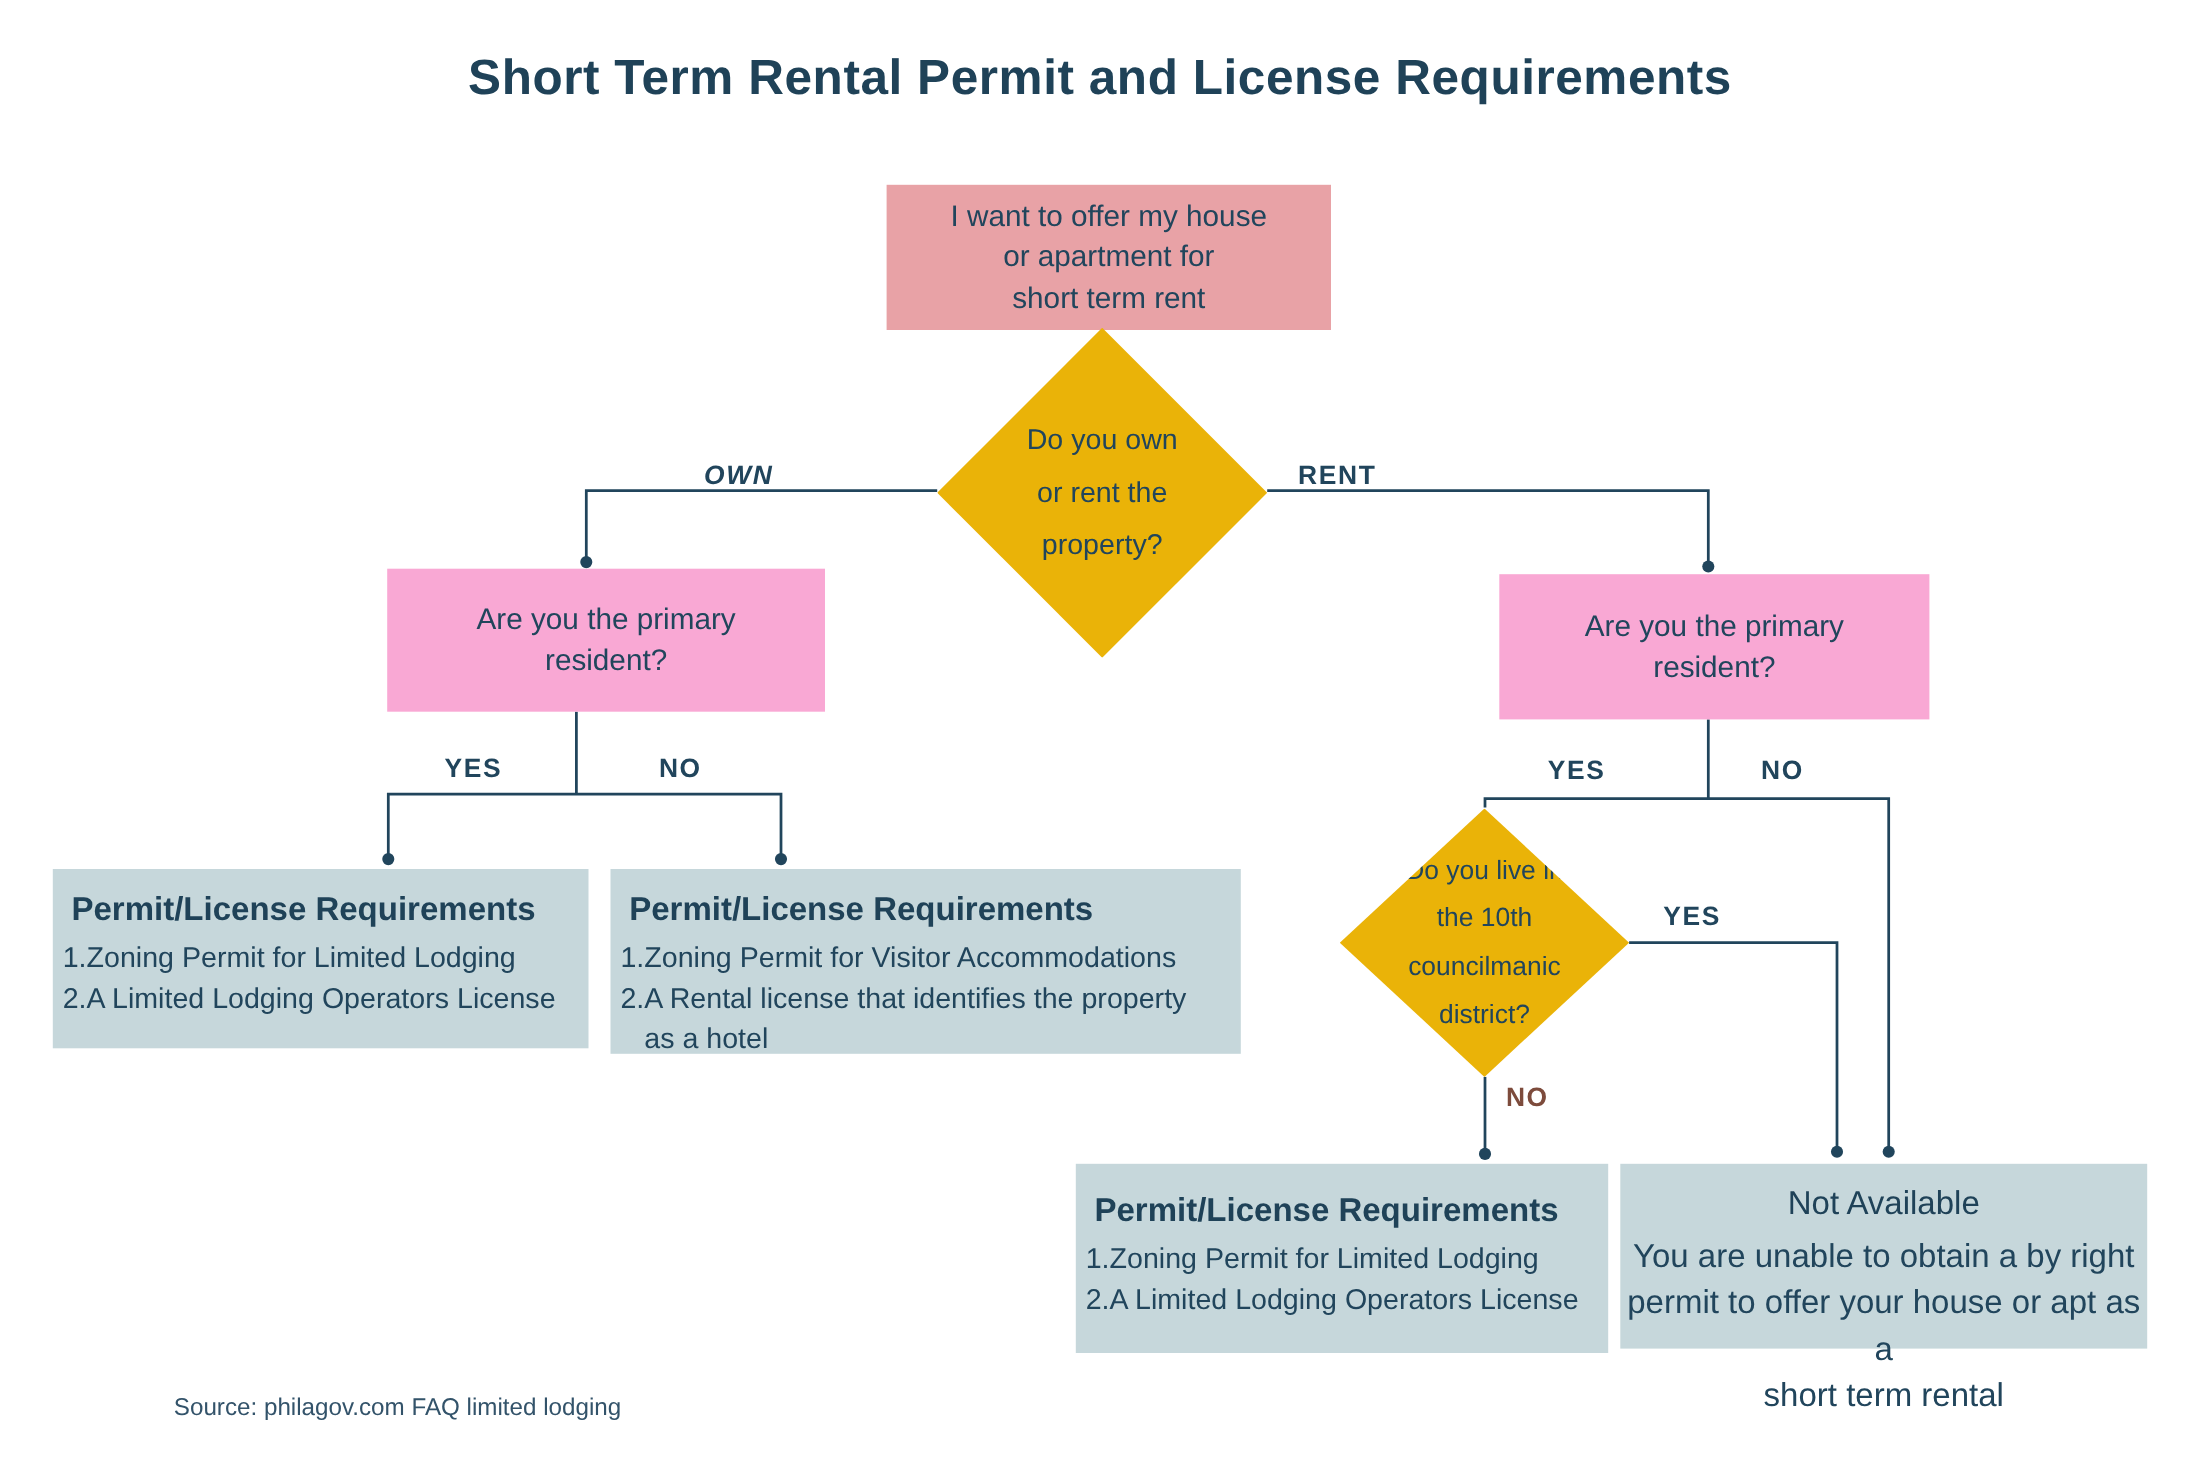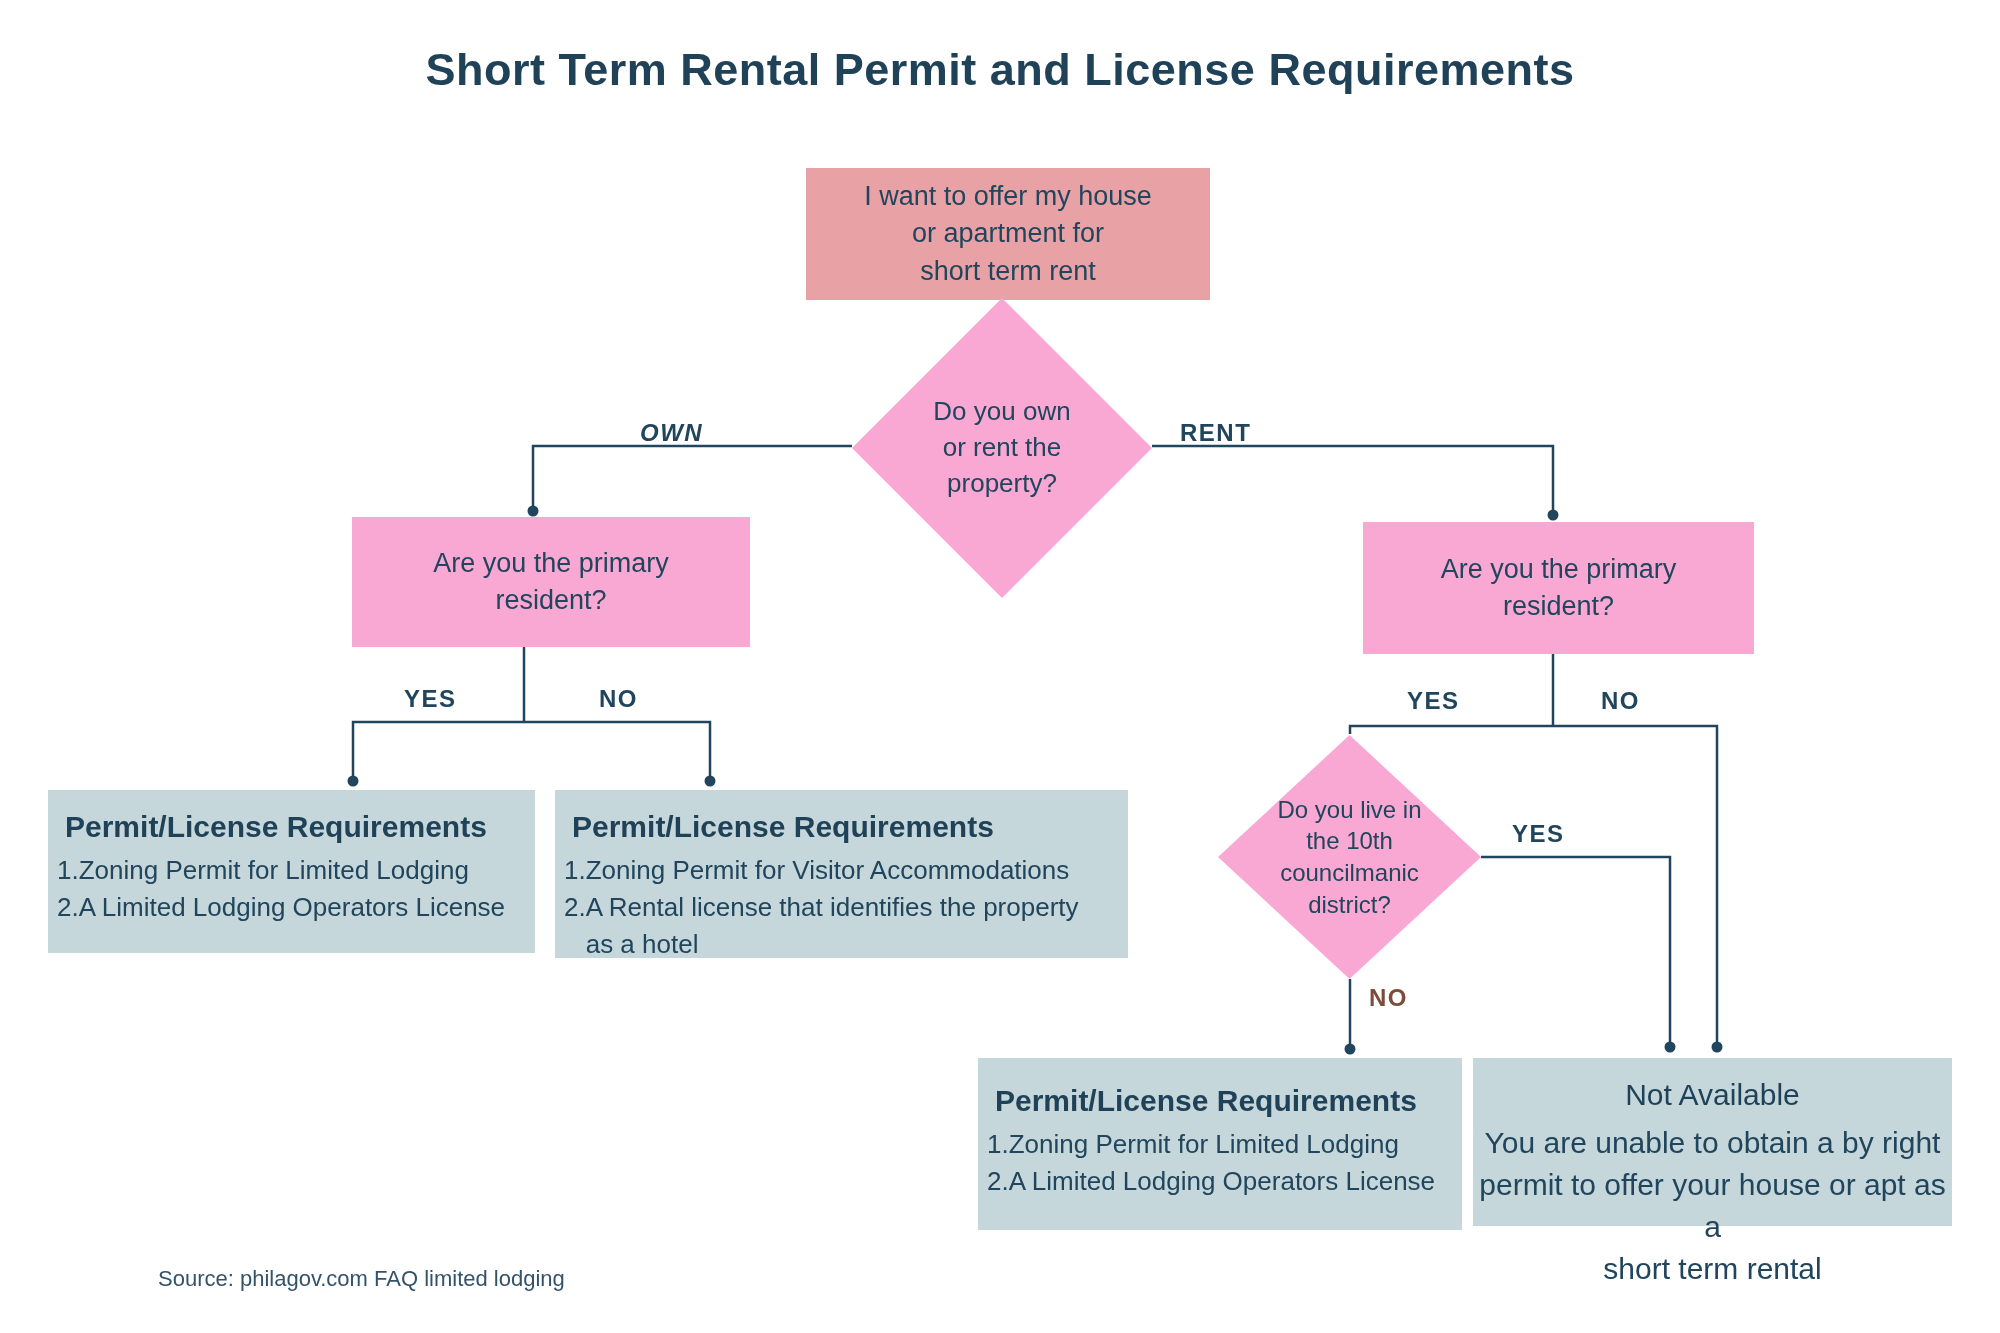--- a/index.html
+++ b/index.html
@@ -34,21 +34,21 @@
     display: flex;
     flex-direction: column;
     align-items: center;
     justify-content: center;
     text-align: right;
     font-size: 27px;
     line-height: 1.38;
     color: #21455c;
   }
   .pink   { background: #e8a2a6; }
-  .teal   { background: #f9a8d4; }
+  .teal   { background: #eab308; gap: 12px; }
   .yellow { background: #f9a8d4; }
   .diamond {
     clip-path: polygon(50% 0, 100% 50%, 50% 100%, 0 50%);
   }
   .edge-label {
     position: absolute;
     font-size: 24px;
     font-weight: 700;
     letter-spacing: 1.5px;
     color: #21455c;

